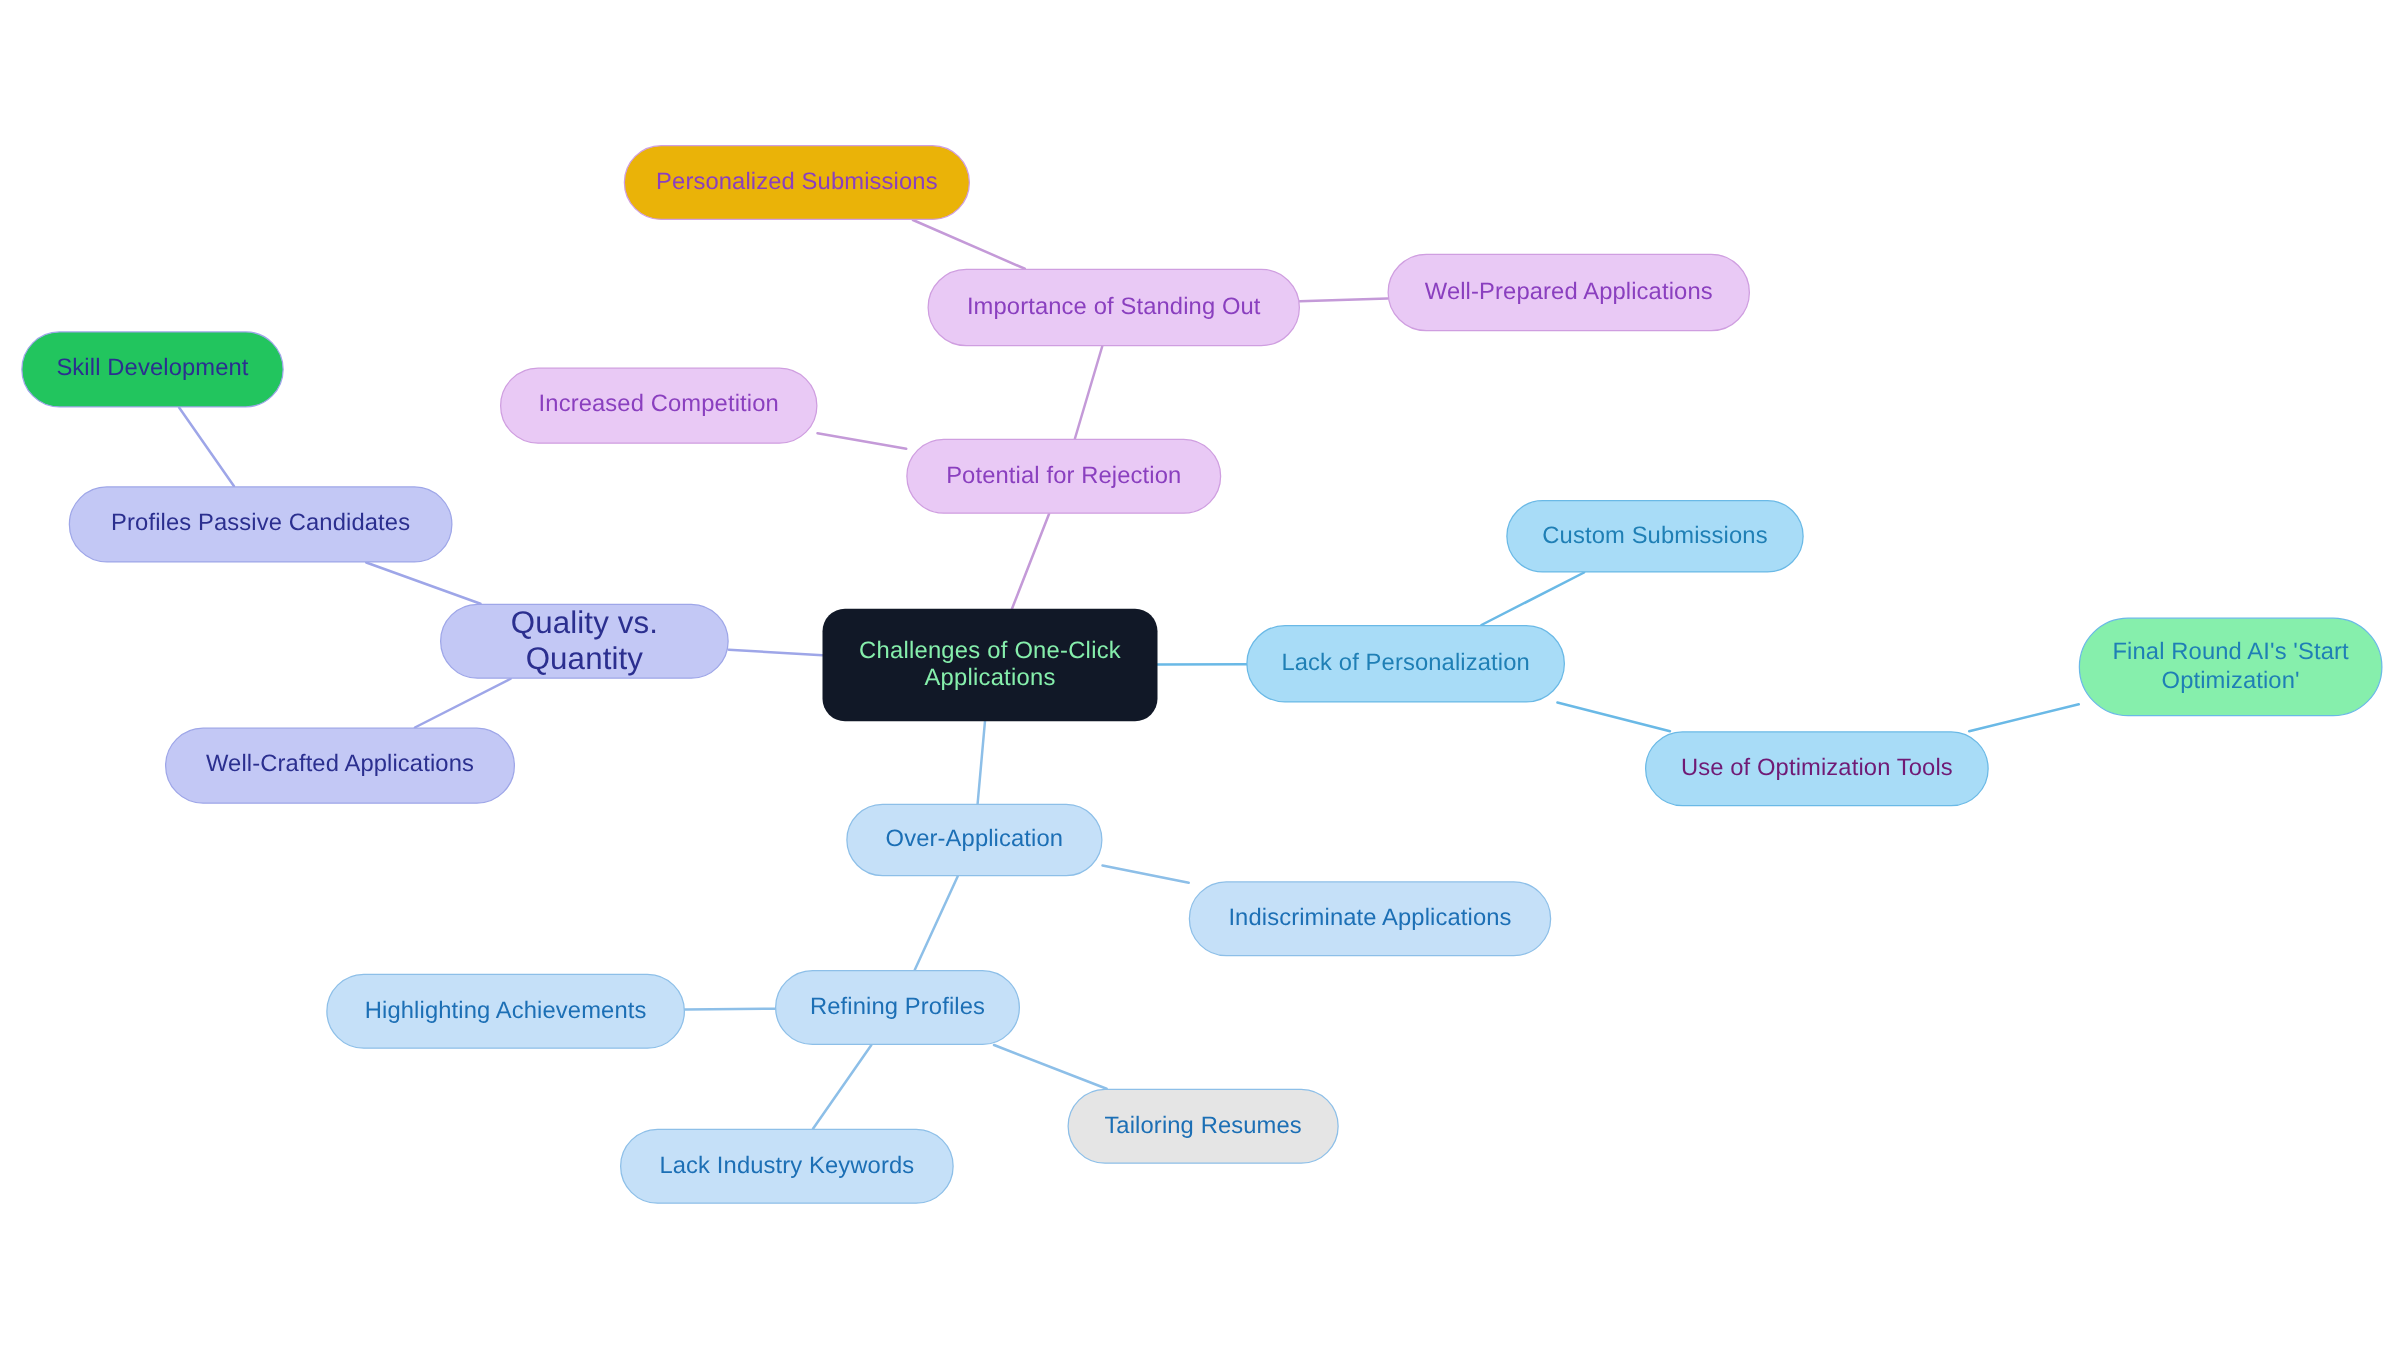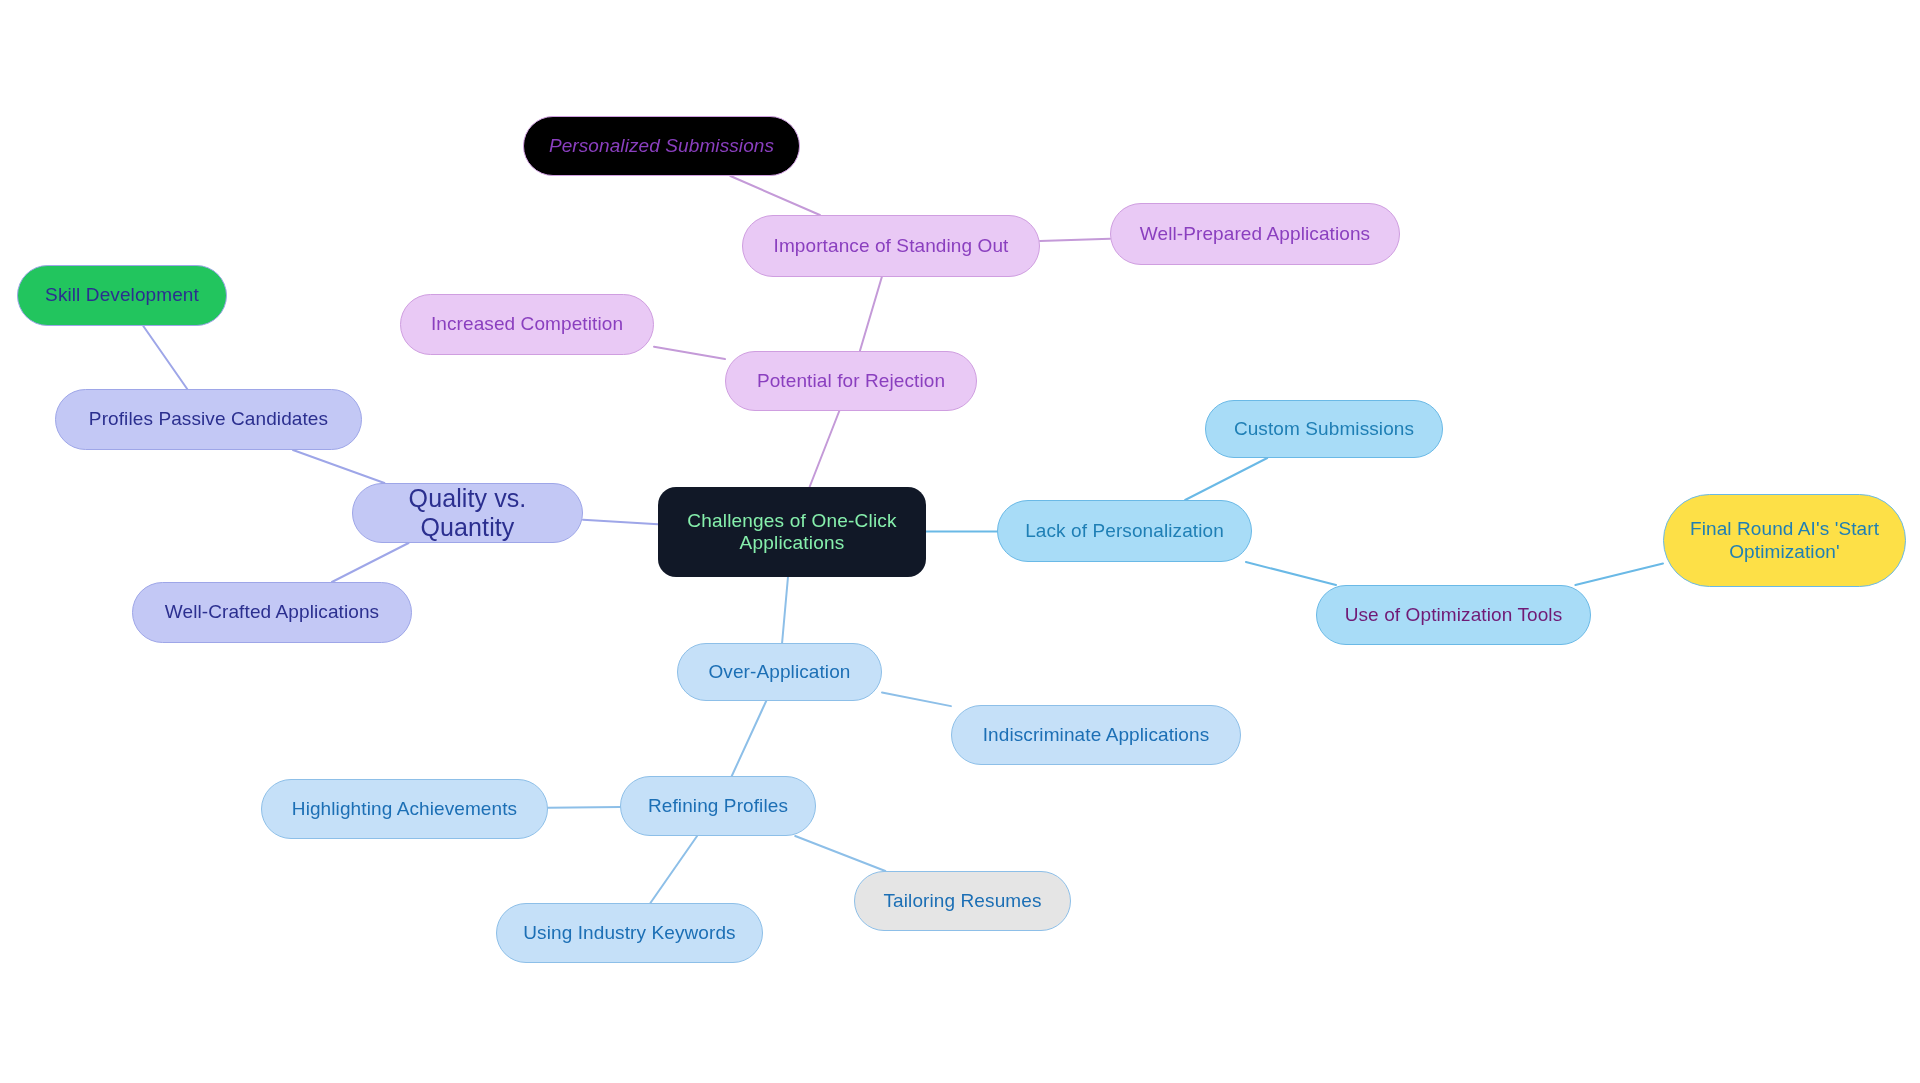--- a/index.html
+++ b/index.html
@@ -71,31 +71,31 @@
       <line x1="859.8888888888889" y1="351" x2="881.8148148148148" y2="277" stroke="#c49ad8" stroke-width="2" stroke-linecap="round"></line>
       <line x1="819.855" y1="215" x2="730.35" y2="176" stroke="#c49ad8" stroke-width="2" stroke-linecap="round"></line>
       <line x1="1040" y1="241.0879120879121" x2="1110" y2="238.78021978021977" stroke="#c49ad8" stroke-width="2" stroke-linecap="round"></line>
     </svg>
   <div id="node-layer">
       <div class="node root" style="left: 658px; top: 487px; width: 268px; height: 90px; background: rgb(17, 24, 39); border-color: rgb(17, 24, 39); color: #86efac; font-size: 19px;">Challenges of One-Click
 Applications</div>
       <div class="node" style="left: 997px; top: 500px; width: 255px; height: 62px; background: rgb(168, 220, 247); border-color: rgb(106, 185, 230); color: rgb(31, 127, 181); font-size: 19px;">Lack of Personalization</div>
       <div class="node" style="left: 1205px; top: 400px; width: 238px; height: 58px; background: rgb(168, 220, 247); border-color: rgb(106, 185, 230); color: rgb(31, 127, 181); font-size: 19px;">Custom Submissions</div>
       <div class="node" style="left: 1316px; top: 585px; width: 275px; height: 60px; background: rgb(168, 220, 247); border-color: rgb(106, 185, 230); color: #701a75; font-size: 19px;">Use of Optimization Tools</div>
-      <div class="node" style="left: 1663px; top: 494px; width: 243px; height: 93px; background: #fde047; border-color: rgb(106, 185, 230); color: rgb(31, 127, 181); font-size: 19px;">Final Round AI's 'Start
+      <div class="node" style="left: 1663px; top: 494px; width: 243px; height: 79px; background: #86efac; border-color: rgb(106, 185, 230); color: rgb(31, 127, 181); font-size: 19px;">Final Round AI's 'Start
 Optimization'</div>
       <div class="node" style="left: 677px; top: 643px; width: 205px; height: 58px; background: rgb(197, 224, 248); border-color: rgb(141, 191, 232); color: rgb(28, 111, 181); font-size: 19px;">Over-Application</div>
       <div class="node" style="left: 951px; top: 705px; width: 290px; height: 60px; background: rgb(197, 224, 248); border-color: rgb(141, 191, 232); color: rgb(28, 111, 181); font-size: 19px;">Indiscriminate Applications</div>
       <div class="node" style="left: 620px; top: 776px; width: 196px; height: 60px; background: rgb(197, 224, 248); border-color: rgb(141, 191, 232); color: rgb(28, 111, 181); font-size: 19px;">Refining Profiles</div>
       <div class="node" style="left: 261px; top: 779px; width: 287px; height: 60px; background: rgb(197, 224, 248); border-color: rgb(141, 191, 232); color: rgb(28, 111, 181); font-size: 19px;">Highlighting Achievements</div>
-      <div class="node" style="left: 496px; top: 903px; width: 267px; height: 60px; background: rgb(197, 224, 248); border-color: rgb(141, 191, 232); color: rgb(28, 111, 181); font-size: 19px;">Using Industry Keywords</div>
+      <div class="node" style="left: 496px; top: 903px; width: 267px; height: 60px; background: rgb(197, 224, 248); border-color: rgb(141, 191, 232); color: rgb(28, 111, 181); font-size: 19px;">Lack Industry Keywords</div>
       <div class="node" style="left: 854px; top: 871px; width: 217px; height: 60px; background: #e5e5e5; border-color: rgb(141, 191, 232); color: rgb(28, 111, 181); font-size: 19px;">Tailoring Resumes</div>
       <div class="node" style="left: 352px; top: 483px; width: 231px; height: 60px; background: rgb(195, 200, 245); border-color: rgb(158, 166, 232); color: rgb(43, 47, 143); font-size: 25px;">Quality vs. Quantity</div>
       <div class="node" style="left: 55px; top: 389px; width: 307px; height: 61px; background: rgb(195, 200, 245); border-color: rgb(158, 166, 232); color: rgb(43, 47, 143); font-size: 19px;">Profiles Passive Candidates</div>
       <div class="node" style="left: 17px; top: 265px; width: 210px; height: 61px; background: #22c55e; border-color: rgb(158, 166, 232); color: rgb(43, 47, 143); font-size: 19px;">Skill Development</div>
       <div class="node" style="left: 132px; top: 582px; width: 280px; height: 61px; background: rgb(195, 200, 245); border-color: rgb(158, 166, 232); color: rgb(43, 47, 143); font-size: 19px;">Well-Crafted Applications</div>
       <div class="node" style="left: 725px; top: 351px; width: 252px; height: 60px; background: rgb(233, 201, 245); border-color: rgb(207, 158, 224); color: rgb(138, 63, 191); font-size: 19px;">Potential for Rejection</div>
       <div class="node" style="left: 400px; top: 294px; width: 254px; height: 61px; background: rgb(233, 201, 245); border-color: rgb(207, 158, 224); color: rgb(138, 63, 191); font-size: 19px;">Increased Competition</div>
       <div class="node" style="left: 742px; top: 215px; width: 298px; height: 62px; background: rgb(233, 201, 245); border-color: rgb(207, 158, 224); color: rgb(138, 63, 191); font-size: 19px;">Importance of Standing Out</div>
-      <div class="node" style="left: 523px; top: 116px; width: 277px; height: 60px; background: #000000; border-color: rgb(207, 158, 224); color: rgb(138, 63, 191); font-size: 19px; font-style: italic;">Personalized Submissions</div>
+      <div class="node" style="left: 499px; top: 116px; width: 277px; height: 60px; background: #eab308; border-color: rgb(207, 158, 224); color: rgb(138, 63, 191); font-size: 19px;">Personalized Submissions</div>
       <div class="node" style="left: 1110px; top: 203px; width: 290px; height: 62px; background: rgb(233, 201, 245); border-color: rgb(207, 158, 224); color: rgb(138, 63, 191); font-size: 19px;">Well-Prepared Applications</div>
     </div>
 </div>
 
 </body></html>

